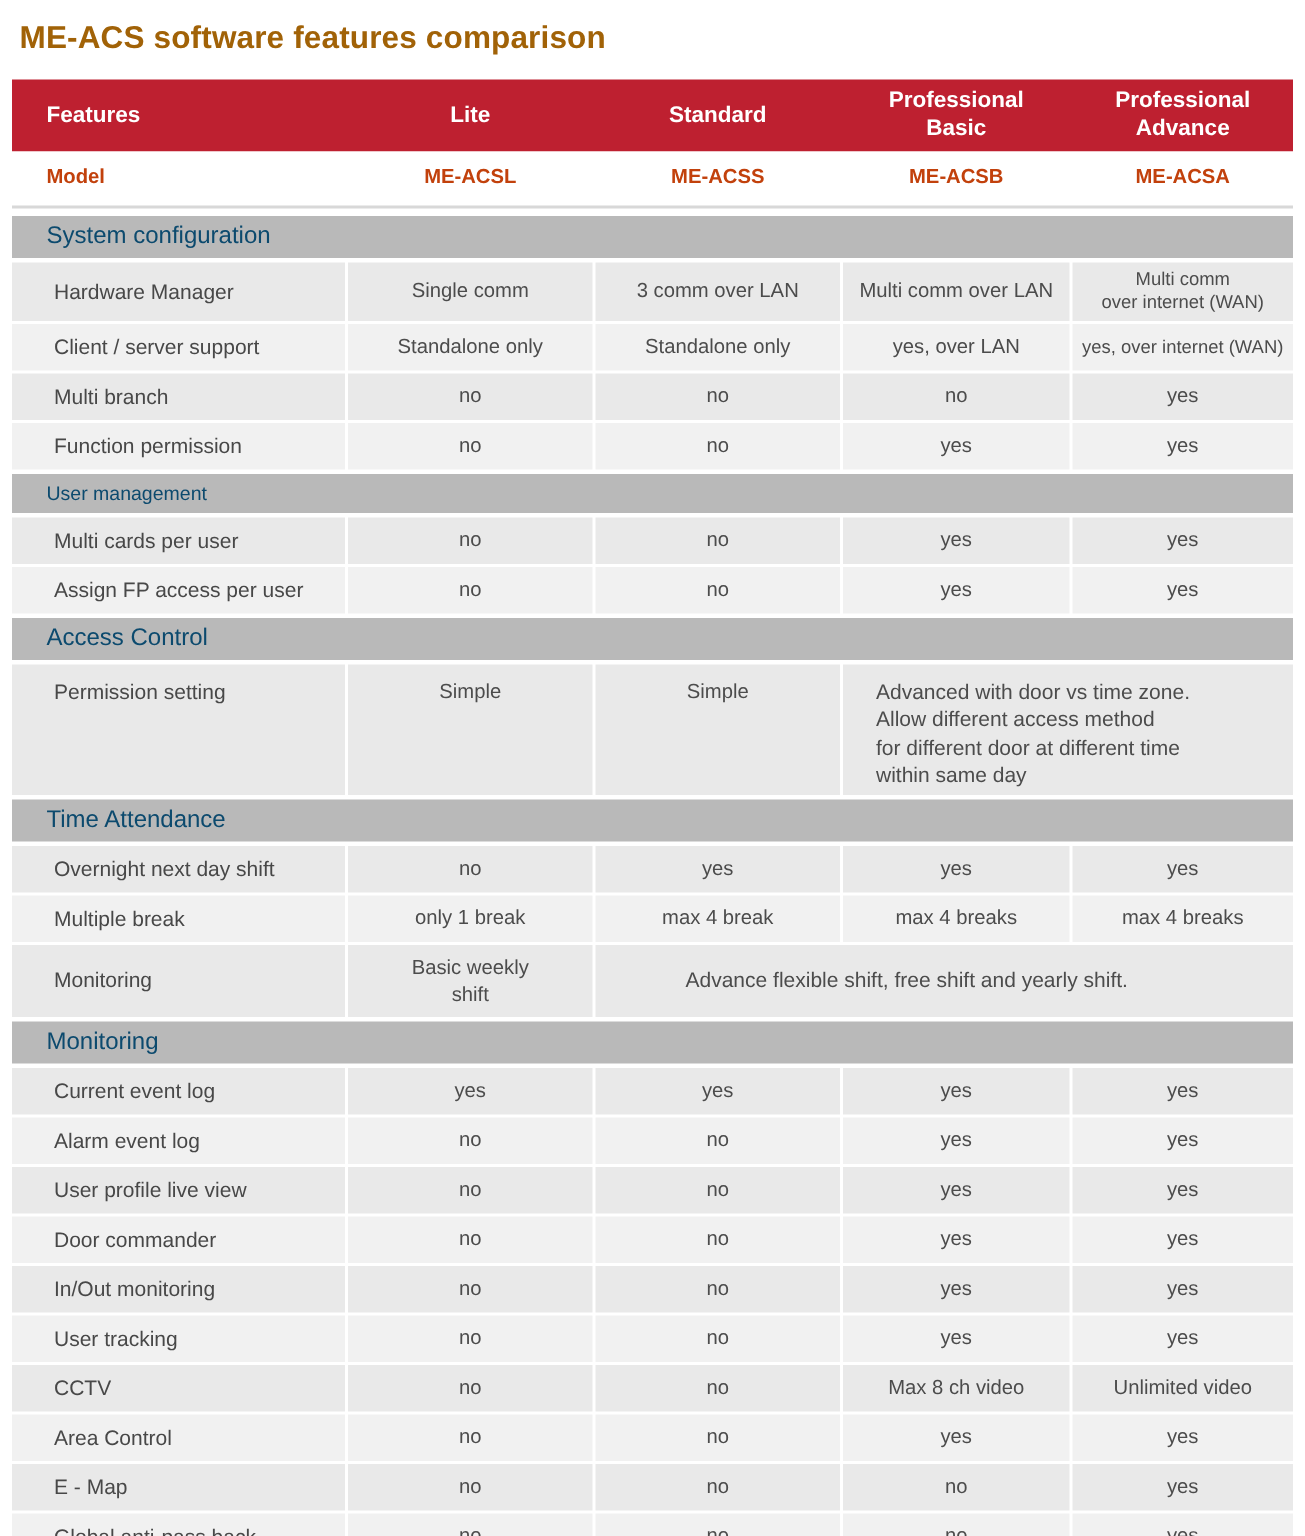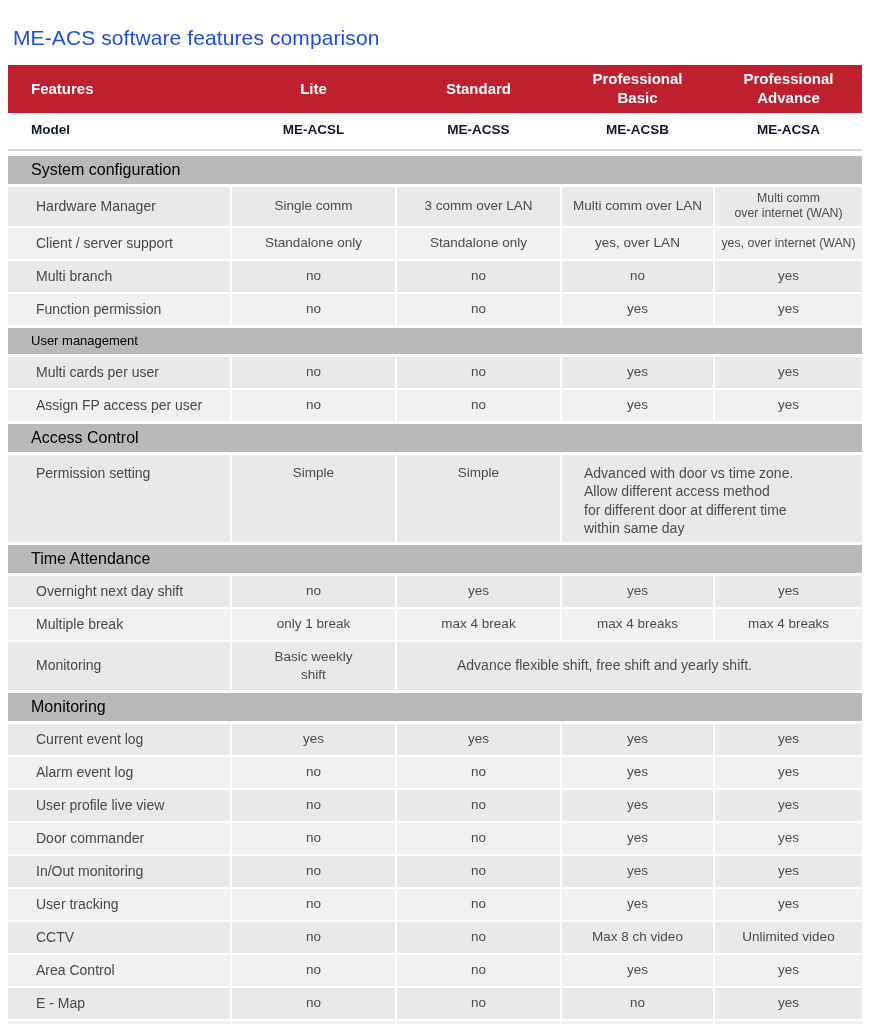--- a/index.html
+++ b/index.html
@@ -5,23 +5,23 @@
   html,body { margin:0; padding:0; background:#ffffff; }
   body {
     width:870px; height:1024px;
     font-family:"Liberation Sans", sans-serif;
     -webkit-font-smoothing:antialiased;
     overflow:hidden;
   }
   .page { padding:10px 8px 8px 8px; box-sizing:border-box; }
 
   .page-title {
-    margin:16px 0 15px 5px;
-    font-size:21px; font-weight:normal;
-    color:#1d4ed8;
+    margin:4px 0 15px 5px;
+    font-size:21px; font-weight:bold;
+    color:#a16207;
     letter-spacing:0.1px;
   }
 
   
   .grid-row {
     display:grid;
     grid-template-columns:222px 163px 163px 151px 147px;
     column-gap:2px;
   }
 
@@ -40,27 +40,27 @@
 
   
   .thead { background:#be2030; min-height:48px; }
   .thead .cell {
     color:#ffffff; font-weight:bold; font-size:15px;
     background:transparent; line-height:1.25;
   }
 
   
   .model-row { background:#ffffff; min-height:34px; }
-  .model-row .cell { color:#0f172a; font-weight:bold; font-size:13.5px; }
+  .model-row .cell { color:#c2410c; font-weight:bold; font-size:13.5px; }
 
   .divider { height:2px; background:#d8d8d8; margin:2px 0 5px 0; }
 
   
   .band {
-    background:#b9b9b9; color:#000000;
+    background:#b9b9b9; color:#0c4a6e;
     min-height:28px; display:flex; align-items:center;
     padding-left:23px; margin:3px 0;
     font-size:16px;
   }
   .band.compact { font-size:13px; min-height:26px; }
 
   
   .t-row { margin-bottom:2px; min-height:31px; font-size:13.5px; color:#4c4c4c; }
   .t-row .cell-feature { font-size:14px; color:#484848;padding-left:28px; }
   .t-row .cell { background:#e9e9e9; }

